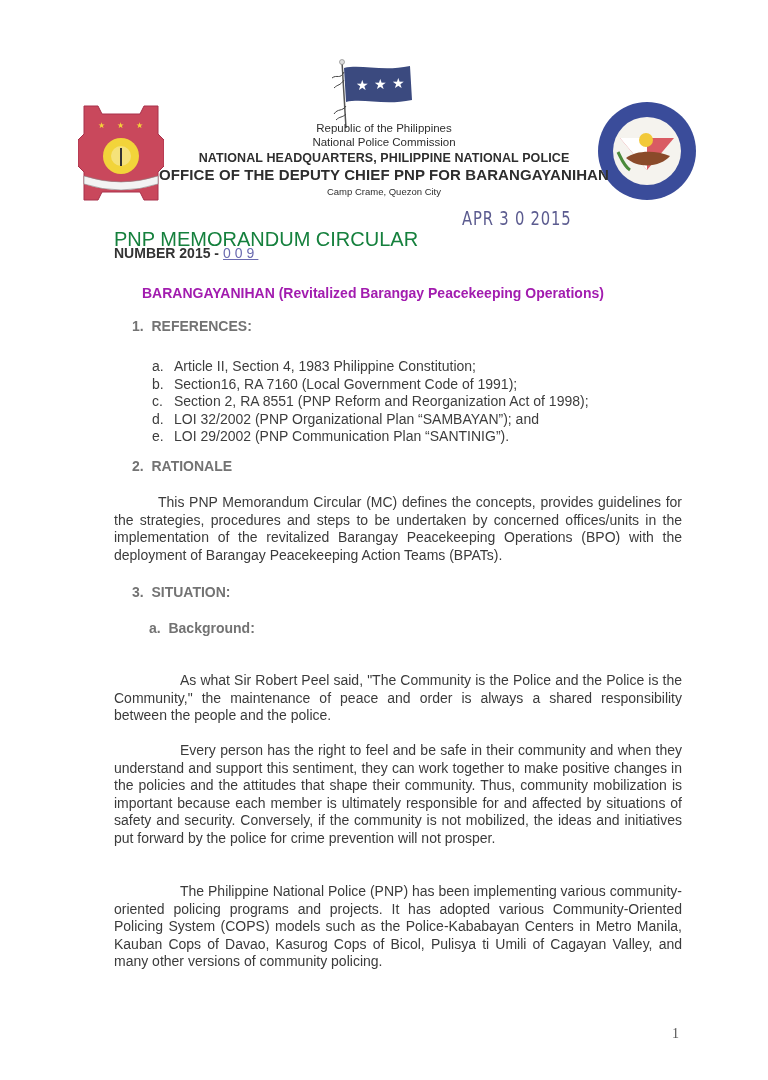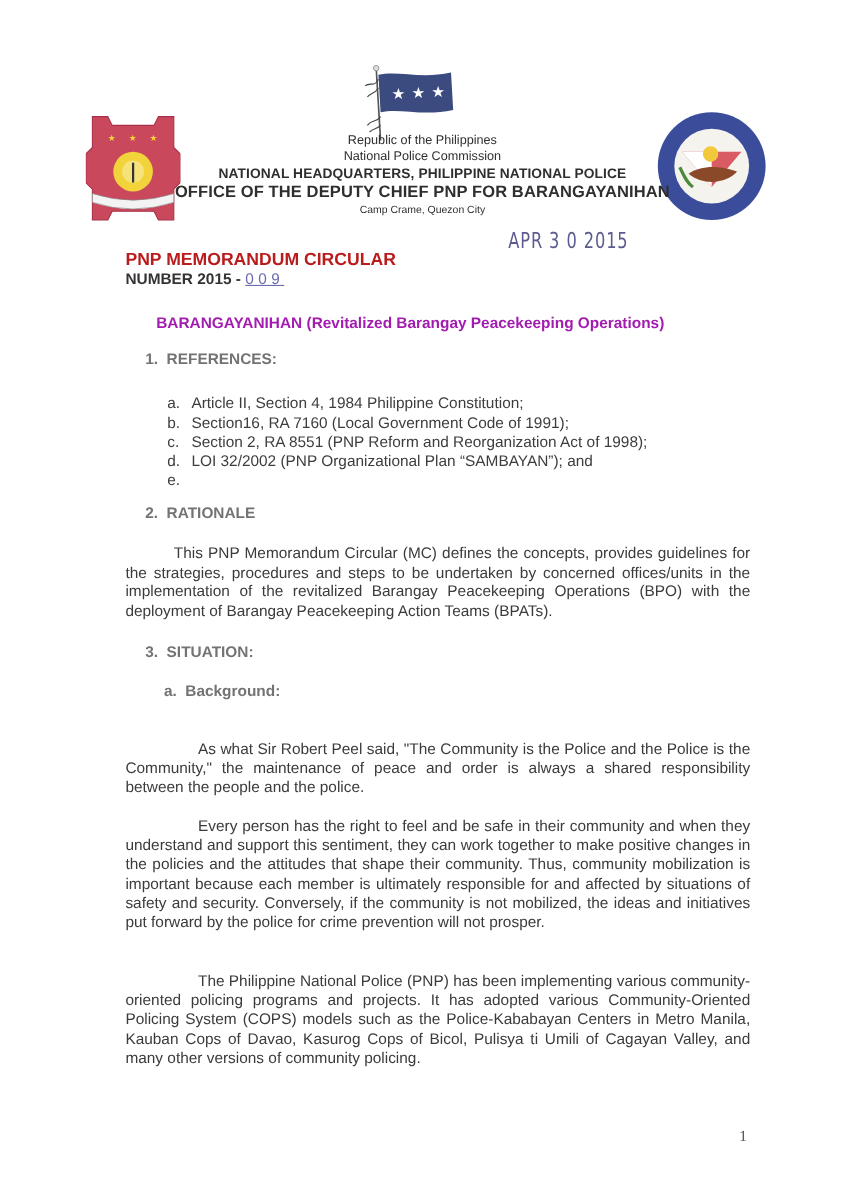--- a/index.html
+++ b/index.html
@@ -11,21 +11,21 @@
   .flag { left:322px; top:58px; width:100px; height:70px; }
   .logo-left { left:78px; top:104px; width:86px; height:98px; }
   .logo-right { left:596px; top:100px; width:102px; height:102px; }
   .hdr { left:150px; width:468px; text-align:center; color:#2e2e2e; }
   .hdr-1 { top:122px; font-size:11.5px; }
   .hdr-2 { top:136px; font-size:11.5px; }
   .hdr-3 { top:151px; font-size:12.5px; font-weight:bold; letter-spacing:0.1px; }
   .hdr-4 { top:166px; font-size:15px; font-weight:bold; letter-spacing:0.1px; }
   .hdr-5 { top:186px; font-size:9.5px; }
   .stamp-date { left:462px; top:206px; font-family:"DejaVu Sans Condensed","DejaVu Sans", sans-serif; font-size:20px; color:#5b5b8f; letter-spacing:1px; transform:scaleX(0.82); transform-origin:left top; }
-  .mc-title { left:114px; top:228px; font-size:16px; font-weight:bold; color:#b91c1c; }
+  .mc-title { left:114px; top:228px; font-size:20px; font-weight:normal; color:#15803d; }
   .mc-number { left:114px; top:245px; font-size:14px; font-weight:bold; color:#333; }
   .mc-number-val { color:#6a6ab0; font-weight:normal; text-decoration:underline; letter-spacing:4px; font-size:14px; margin-left:4px; }
   .subject { left:142px; top:285px; font-size:14px; font-weight:bold; color:#a21caf; }
   .sec-head { font-size:14px; font-weight:bold; color:#737373; }
   .sec1 { left:132px; top:318px; }
   .ref-list { left:152px; top:358px; font-size:14px; line-height:17.5px; color:#3d3d3d; margin:0; padding:0; list-style:none; }
   .ref-list li { display:flex; }
   .ref-list .lt { width:22px; }
   .sec2 { left:132px; top:458px; }
   .para { font-size:14px; line-height:17.6px; color:#3b3b3b; text-align:justify; text-align-last:left; }
@@ -83,36 +83,37 @@
 <div class="abs mc-number">
   <span>NUMBER 2015 -</span><span class="mc-number-val">009</span>
 </div>
 
 <div class="abs subject">BARANGAYANIHAN (Revitalized Barangay Peacekeeping Operations)</div>
 
 <div class="abs sec-head sec1" style="white-space:pre">1.  REFERENCES:</div>
 <ul class="abs ref-list">
   <li>
       <span class="lt">a.</span>
-      <span>Article II, Section 4, 1984 Philippine Constitution;</span>
+      <span>Article II, Section 4, 1983 Philippine Constitution;</span>
     </li>
   <li>
       <span class="lt">b.</span>
       <span>Section16, RA 7160 (Local Government Code of 1991);</span>
     </li>
   <li>
       <span class="lt">c.</span>
       <span>Section 2, RA 8551 (PNP Reform and Reorganization Act of 1998);</span>
     </li>
   <li>
       <span class="lt">d.</span>
       <span>LOI 32/2002 (PNP Organizational Plan “SAMBAYAN”); and</span>
     </li>
   <li>
       <span class="lt">e.</span>
+      <span>LOI 29/2002 (PNP Communication Plan “SANTINIG”).</span>
     </li>
 </ul>
 
 <div class="abs sec-head sec2" style="white-space:pre">2.  RATIONALE</div>
 <div class="abs para p-rationale">This PNP Memorandum Circular (MC) defines the concepts, provides guidelines for the strategies, procedures and steps to be undertaken by concerned offices/units in the implementation of the revitalized Barangay Peacekeeping Operations (BPO) with the deployment of Barangay Peacekeeping Action Teams (BPATs).</div>
 
 <div class="abs sec-head sec3" style="white-space:pre">3.  SITUATION:</div>
 <div class="abs sec-head sub-a" style="white-space:pre">a.  Background:</div>
 <div class="abs para p-bg1">As what Sir Robert Peel said, "The Community is the Police and the Police is the Community," the maintenance of peace and order is always a shared responsibility between the people and the police.</div>
 <div class="abs para p-bg2">Every person has the right to feel and be safe in their community and when they understand and support this sentiment, they can work together to make positive changes in the policies and the attitudes that shape their community. Thus, community mobilization is important because each member is ultimately responsible for and affected by situations of safety and security. Conversely, if the community is not mobilized, the ideas and initiatives put forward by the police for crime prevention will not prosper.</div>

